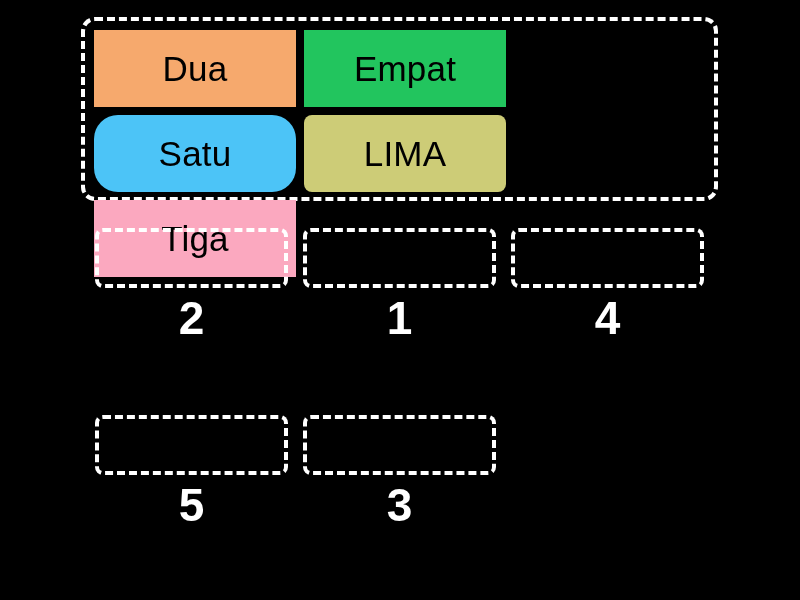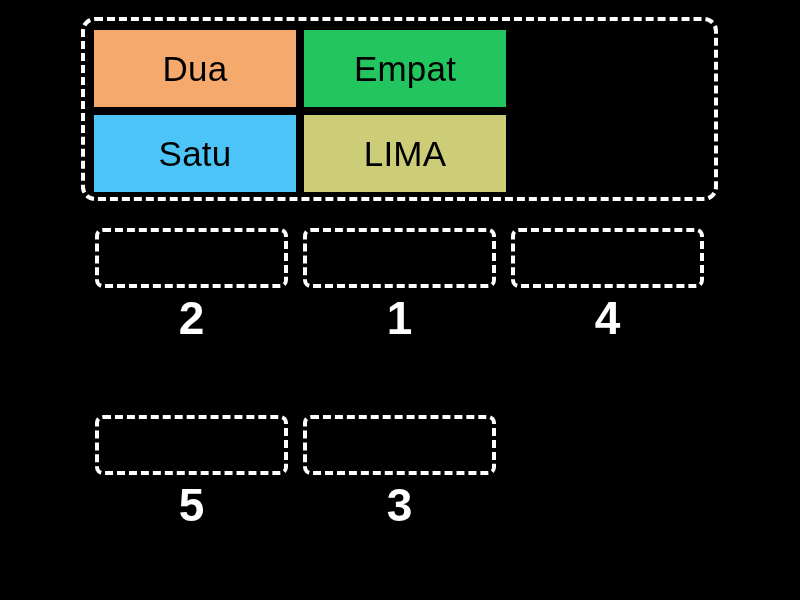--- a/index.html
+++ b/index.html
@@ -97,28 +97,31 @@
     <div class="tile-grid">
 
       <div class="tile" style="background: rgb(246, 169, 109);">
         <span>Dua</span>
       </div>
 
       <div class="tile" style="background: #22c55e;">
         <span>Empat</span>
       </div>
 
-      <div class="tile" style="background: rgb(76, 196, 247);">
+      <div class="tile" style="background: rgb(76, 196, 247); border-radius: 24px;">
         <span>Satu</span>
       </div>
 
-      <div class="tile" style="background: rgb(205, 204, 119);">
+      <div class="tile" style="background: rgb(205, 204, 119); border-radius: 8px;">
         <span>LIMA</span>
       </div>
 
+      <div class="tile" style="background: rgb(251, 168, 191);">
+        <span>Tiga</span>
+      </div>
 
     </div>
   </div>
 
   <div class="slot-row" id="slot-row-1">
 
     <div class="slot-cell">
       <div class="drop-slot" style="border-color: rgb(255, 255, 255);"></div>
       <div class="slot-label" style="color: rgb(255, 255, 255);">2</div>
     </div>

